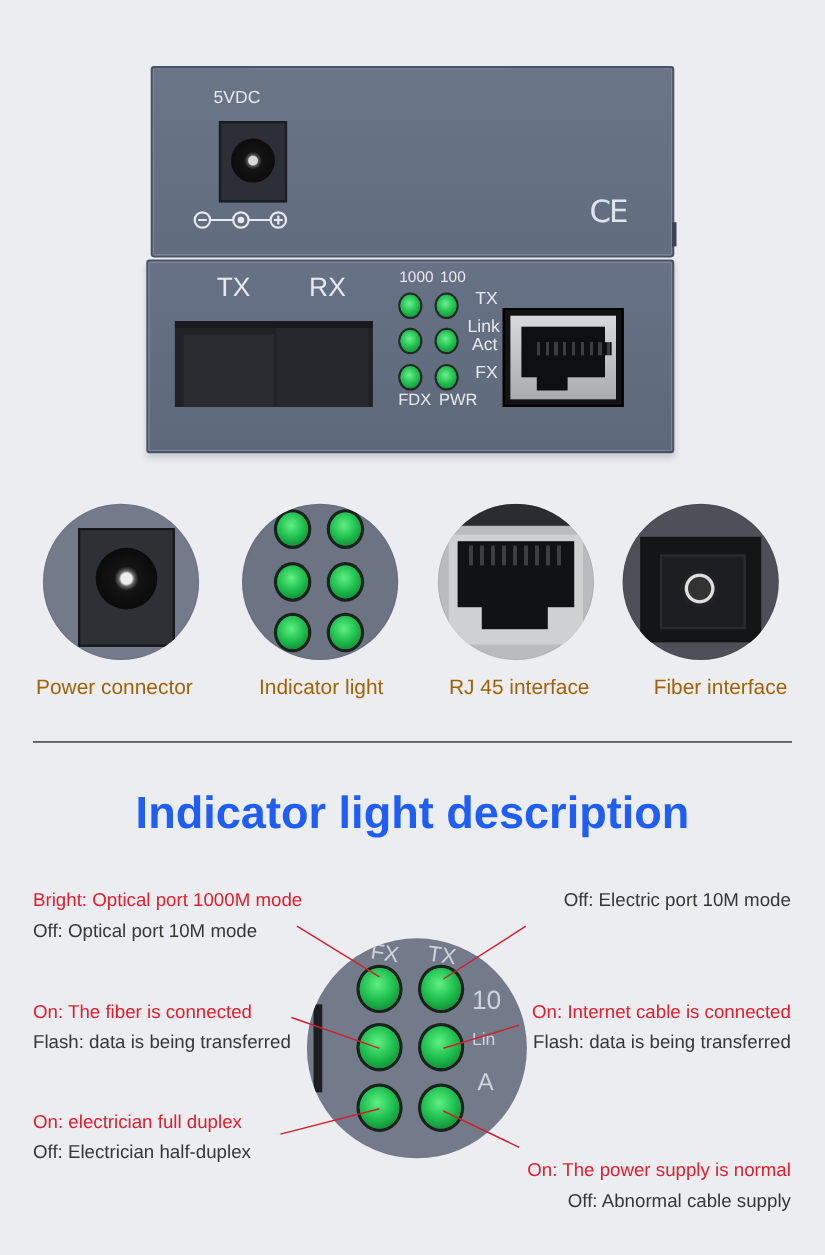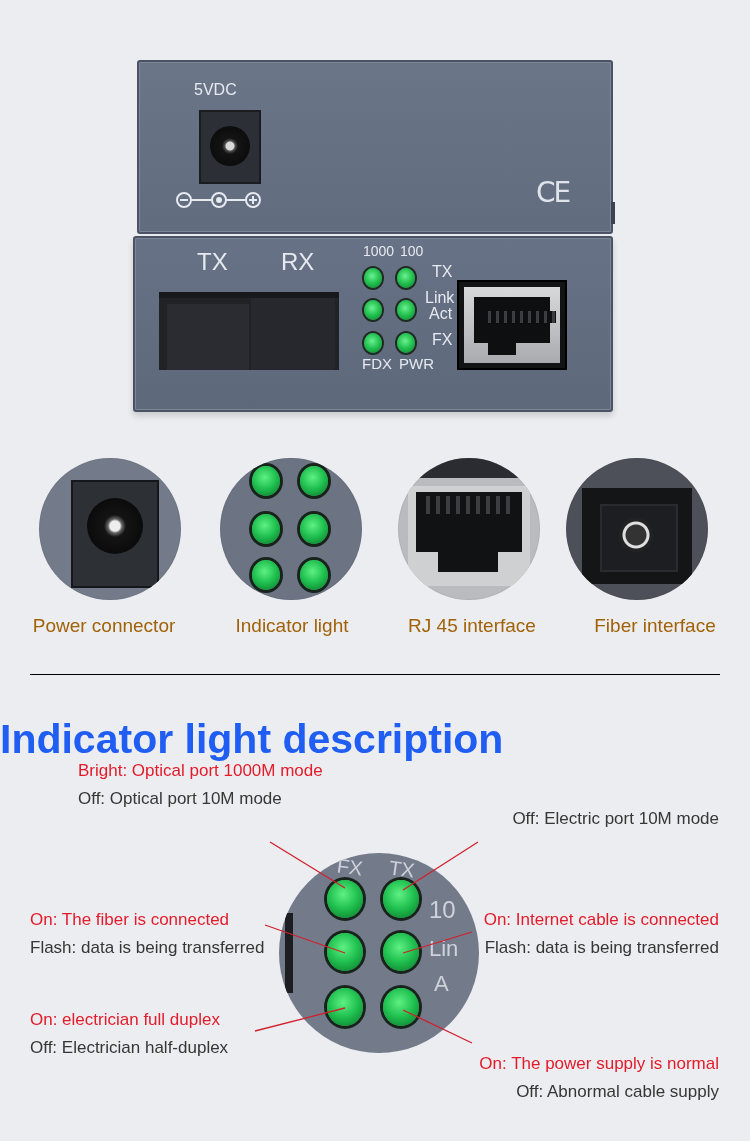--- a/index.html
+++ b/index.html
@@ -73,21 +73,21 @@
     background:#6e7585;
     box-shadow: inset 0 0 0 1px rgba(0,0,0,0.05);
   }
   .cap {
     font-size:19px; color:#a16207; text-align:center; width:190px;
   }
 
   .divider { left:30px; top:674px; width:690px; height:1px; background:#000; }
 
   .main-title {
-    left:0; top:716px; width:750px; text-align:left;
+    left:0; top:716px; width:750px; text-align:center;
     font-size:41px; font-weight:bold; color:#1f5df3;
   }
 
   .desc { font-size:17px; line-height:28px; }
   .desc .red { color:#e41b2a; }
   .desc .dark { color:#363636; }
   .desc.right { text-align:right; }
 
   .big-circle {
     left:279px; top:853px; width:200px; height:200px; border-radius:50%;
@@ -198,21 +198,21 @@
 
 <div class="abs divider"></div>
 
 <div class="abs main-title">Indicator light description</div>
 
 <div class="abs big-circle">
   <div class="abs" style="left:6px;top:60px;width:8px;height:80px;background:#1c1e22;"></div>
   <div class="abs silk" style="left:58px;top:4px;font-size:20px;color:#cdd2db;transform:rotate(8deg);">FX</div>
   <div class="abs silk" style="left:110px;top:6px;font-size:20px;color:#cdd2db;transform:rotate(8deg);">TX</div>
   <div class="abs silk" style="left:150px;top:45px;font-size:24px;color:#cdd2db;">10</div>
-  <div class="abs silk" style="left:150px;top:85px;font-size:22px;color:#cdd2db;">Lin</div>
+  <div class="abs silk" style="left:150px;top:85px;font-size:16px;color:#cdd2db;">Lin</div>
   <div class="abs silk" style="left:155px;top:120px;font-size:22px;color:#cdd2db;">A</div>
 
   <div class="abs big-led" style="left:48px;top:27px;"></div>
   <div class="abs big-led" style="left:104px;top:27px;"></div>
   <div class="abs big-led" style="left:48px;top:80px;"></div>
   <div class="abs big-led" style="left:104px;top:80px;"></div>
   <div class="abs big-led" style="left:48px;top:135px;"></div>
   <div class="abs big-led" style="left:104px;top:135px;"></div>
 </div>
 
@@ -220,21 +220,21 @@
   <g stroke="#d0202e" stroke-width="1.3" fill="none">
     <line x1="270" y1="842" x2="345" y2="888"></line>
     <line x1="265" y1="925" x2="345" y2="953"></line>
     <line x1="255" y1="1031" x2="345" y2="1008"></line>
     <line x1="478" y1="842" x2="403" y2="890"></line>
     <line x1="472" y1="932" x2="403" y2="953"></line>
     <line x1="472" y1="1043" x2="403" y2="1010"></line>
   </g>
 </svg>
 
-<div class="abs desc" style="left:30px;top:757px;margin-left:48px;">
+<div class="abs desc" style="left:30px;top:805px;">
   <div class="red">Bright: Optical port 1000M mode</div>
   <div class="dark">Off: Optical port 10M mode</div>
 </div>
 <div class="abs desc" style="left:30px;top:906px;">
   <div class="red">On: The fiber is connected</div>
   <div class="dark">Flash: data is being transferred</div>
 </div>
 <div class="abs desc" style="left:30px;top:1006px;">
   <div class="red">On: electrician full duplex</div>
   <div class="dark">Off: Electrician half-duplex</div>

